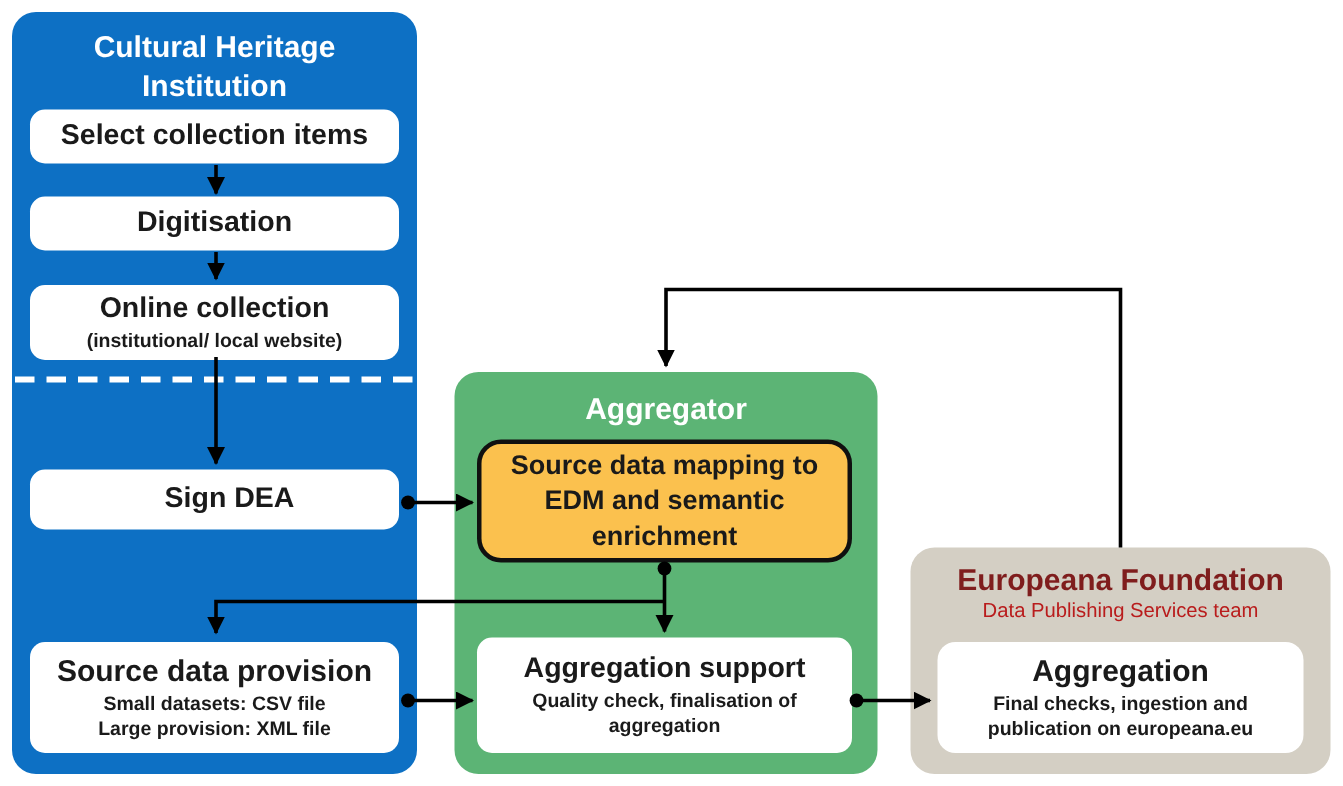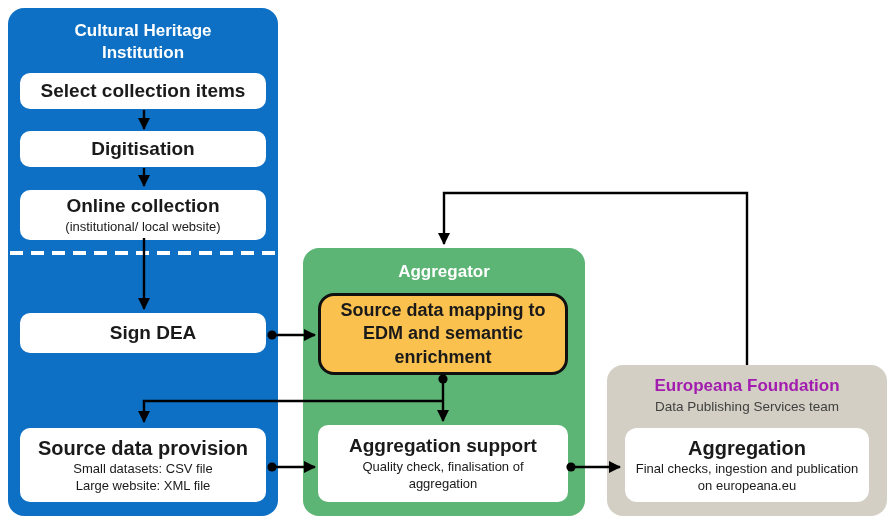--- a/index.html
+++ b/index.html
@@ -6,38 +6,38 @@
   .canvas{
     position:relative;width:895px;height:524px;background:#ffffff;overflow:hidden;
     font-family:"Liberation Sans","DejaVu Sans",sans-serif;color:#1a1a1a;
   }
   .panel{position:absolute;border-radius:16px;}
   .panel-chi{left:8px;top:8px;width:270px;height:508px;}
   .panel-agg{left:303px;top:248px;width:282px;height:268px;}
   .panel-eur{left:607px;top:365px;width:280px;height:151px;}
   .panel-header{
     position:absolute;left:0;right:0;text-align:center;
-    font-weight:bold;font-size:17px;line-height:1.28;color:#ffffff;
+    font-weight:bold;font-size:20px;line-height:1.28;color:#ffffff;
   }
   .panel-chi .panel-header{top:12px;}
   .panel-chi .panel-header .hd{max-width:200px;margin:0 auto;}
   .panel-agg .panel-header{top:13px;}
-  .panel-eur .panel-header{top:10px;color:#a21caf;}
+  .panel-eur .panel-header{top:10px;color:#7f1d1d;}
   .panel-eur .panel-subheader{
     position:absolute;left:0;right:0;top:33px;text-align:center;
-    font-size:13.5px;line-height:1.3;color:#404040;font-weight:normal;
+    font-size:13.5px;line-height:1.3;color:#b91c1c;font-weight:normal;
   }
   .node{
     position:absolute;background:#ffffff;border-radius:10px;
     display:flex;flex-direction:column;align-items:center;justify-content:center;
     text-align:center;box-sizing:border-box;
   }
   .node-title{font-size:19px;font-weight:600;line-height:1.3;}
   .node-title.big{font-size:20px;}
-  .node-sub{font-size:13px;line-height:1.3;font-weight:normal;}
+  .node-sub{font-size:13px;line-height:1.3;font-weight:bold;}
   
   .n-select{left:12px;top:65px;width:246px;height:36px;}
   .n-digit{left:12px;top:123px;width:246px;height:36px;}
   .n-online{left:12px;top:182px;width:246px;height:50px;}
   .n-signdea{left:12px;top:305px;width:246px;height:40px;padding-left:20px;}
   .n-source{left:12px;top:420px;width:246px;height:74px;}
   
   .n-mapping{
     left:15px;top:45px;width:250px;height:82px;border-radius:16px;
     border:3px solid #101010;padding:0 8px;
@@ -68,21 +68,21 @@
     <div class="node n-online">
       <div class="node-title">Online collection</div>
       <div class="node-sub">(institutional/ local website)</div>
     </div>
     <div class="node n-signdea">
       <div class="node-title">Sign DEA</div>
     </div>
     <div class="node n-source">
       <div class="node-title big">Source data provision</div>
       <div class="node-sub">Small datasets: CSV file</div>
-      <div class="node-sub">Large website: XML file</div>
+      <div class="node-sub">Large provision: XML file</div>
     </div>
   </div>
 
   <div class="panel panel-agg" style="background-color: rgb(92, 180, 117);">
     <div class="panel-header">Aggregator</div>
     <div class="node n-mapping" style="background-color: rgb(251, 193, 78);">
       <div class="node-title">Source data mapping to EDM and semantic enrichment</div>
     </div>
     <div class="node n-support">
       <div class="node-title">Aggregation support</div>

